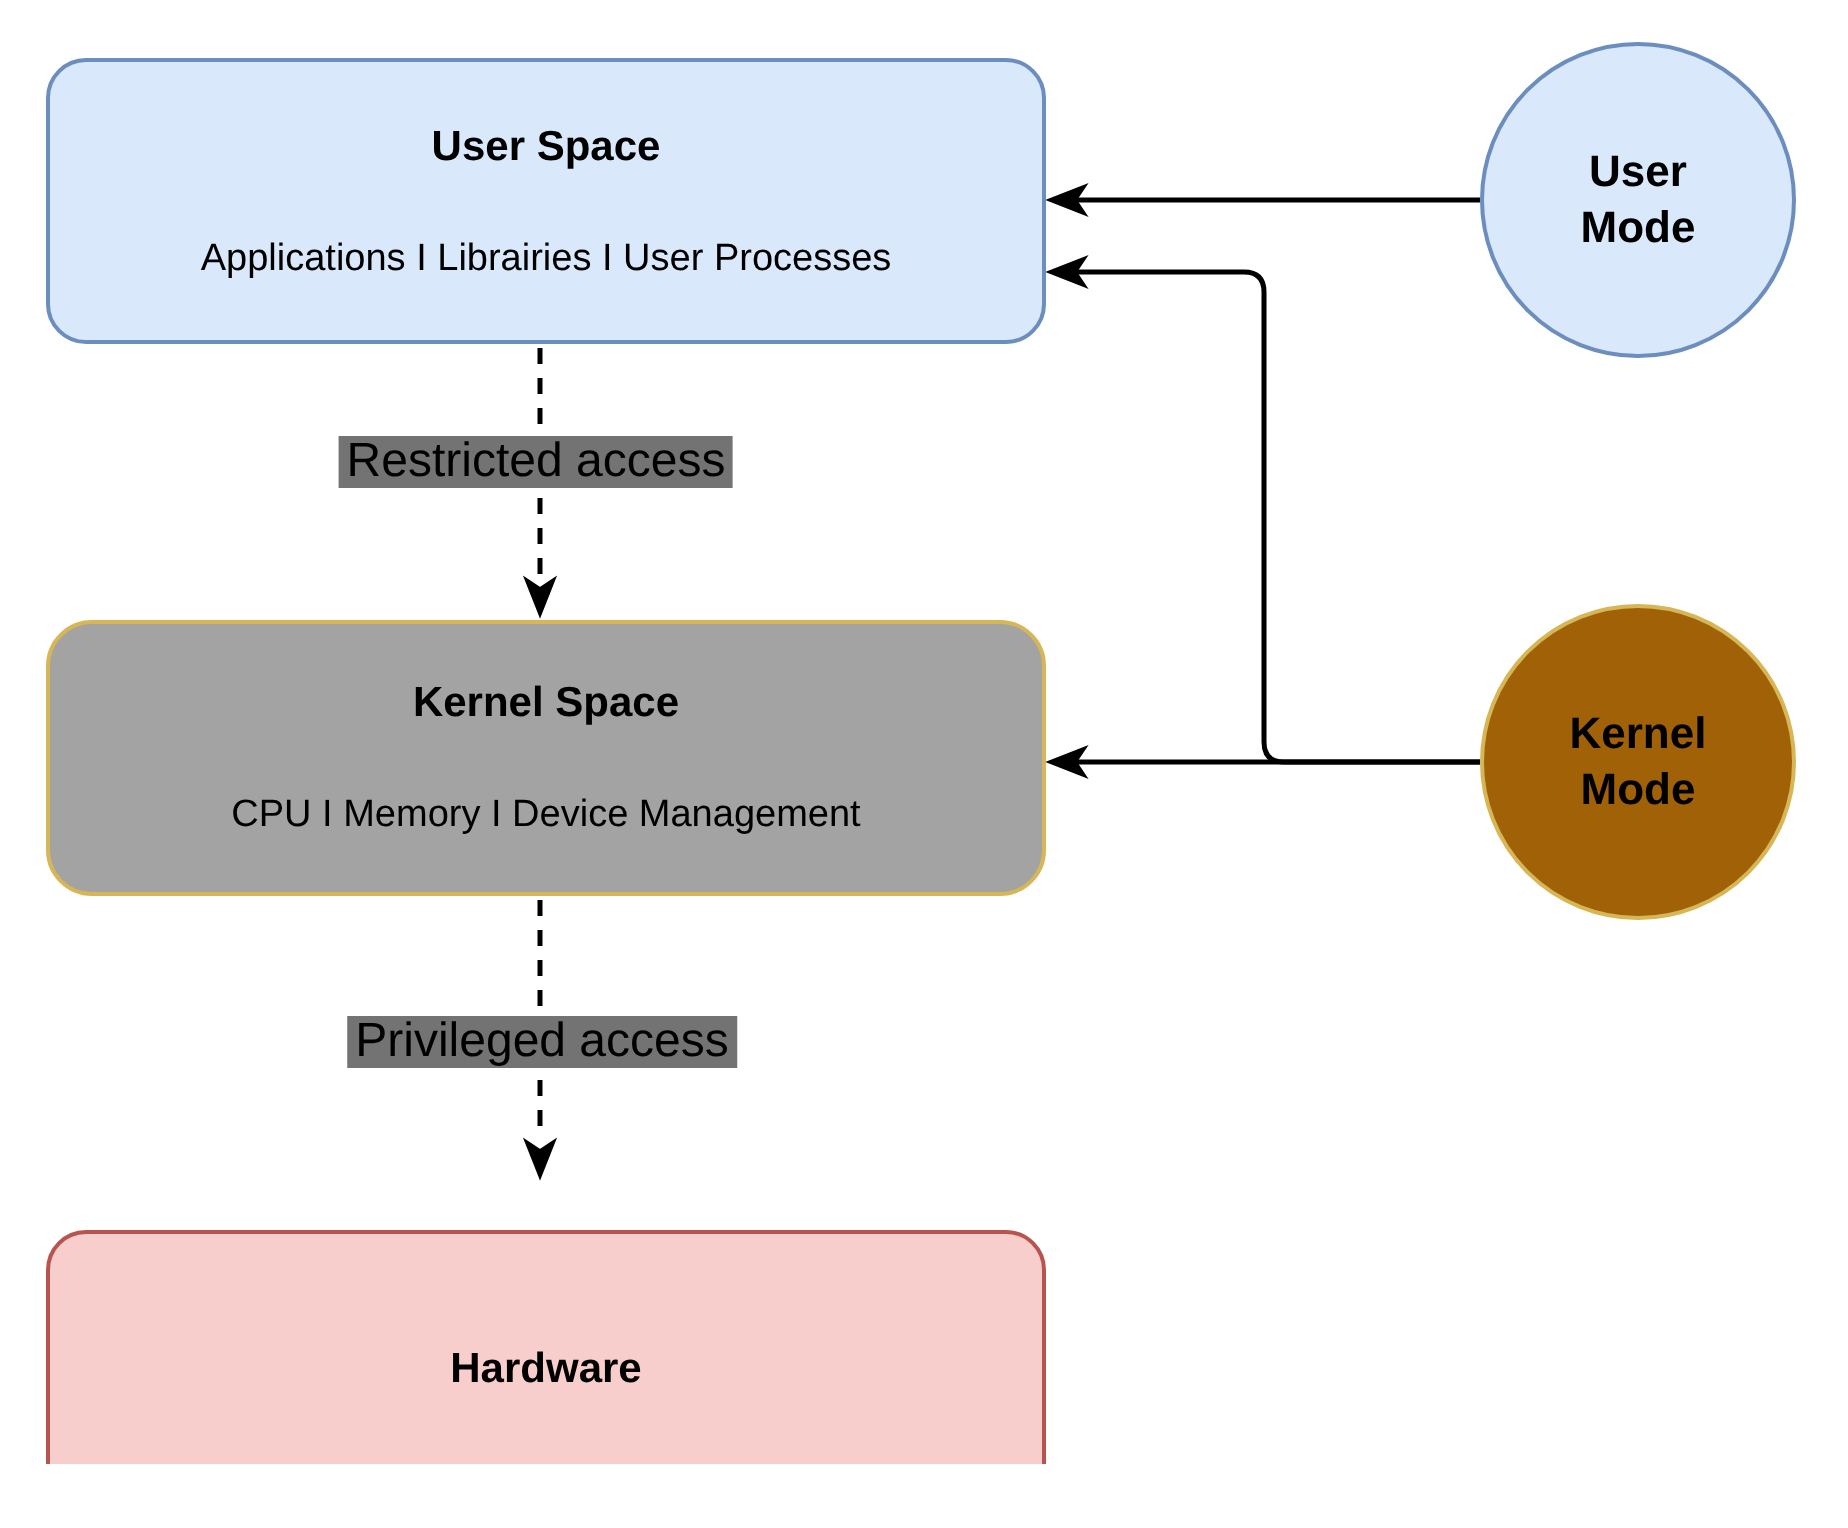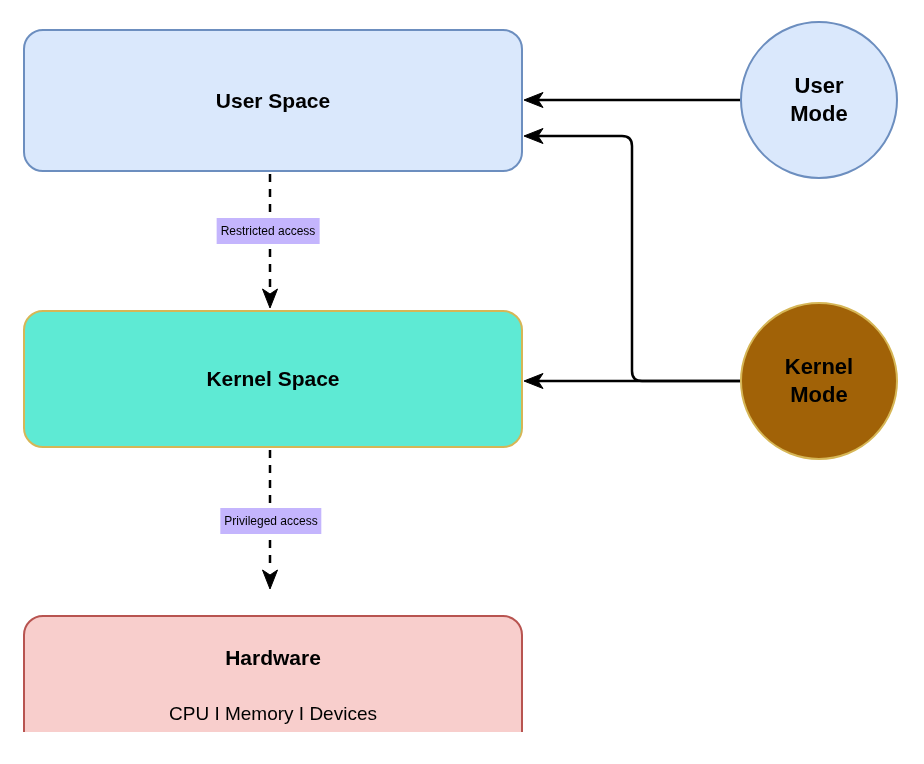--- a/index.html
+++ b/index.html
@@ -62,22 +62,22 @@
   }
   .mode-line {
     font-size: 22px;
     font-weight: bold;
     line-height: 28px;
     white-space: nowrap;
   }
   .edge-label {
     position: absolute;
     transform: translate(-50%, -50%);
-    background: #c4b5fd;
-    font-size: 12px;
+    background: #737373;
+    font-size: 24px;
     line-height: 24px;
     padding: 1px 4px;
     white-space: nowrap;
   }
 </style>
 </head>
 <body style="background: rgb(255, 255, 255);">
 
 <div class="canvas">
 
@@ -104,29 +104,30 @@
     </g>
 
     <g class="arrow-stroke">
       <line x1="270" y1="450" x2="270" y2="570" stroke="#000000" stroke-width="2.5" stroke-dasharray="8 7"></line>
       <polygon points="270,589 262.5,570 270,575 277.5,570" fill="#000000" stroke="#000000" stroke-width="1"></polygon>
     </g>
   </svg>
 
   <div class="box" style="top: 29px; height: 139px; background: rgb(218, 232, 252); border-color: rgb(108, 142, 191);">
     <div class="box-title">User Space</div>
+    <div class="box-sub">Applications I Librairies I User Processes</div>
   </div>
 
-  <div class="box" style="top: 310px; height: 134px; background: #5eead4; border-color: rgb(214, 182, 86);">
+  <div class="box" style="top: 310px; height: 134px; background: #a3a3a3; border-color: rgb(214, 182, 86); border-radius: 23px;">
     <div class="box-title">Kernel Space</div>
+    <div class="box-sub">CPU I Memory I Device Management</div>
   </div>
 
   <div class="box" style="top: 615px; height: 136px; background: rgb(248, 206, 204); border-color: rgb(184, 84, 80);">
     <div class="box-title">Hardware</div>
-    <div class="box-sub">CPU I Memory I Devices</div>
   </div>
 
   <div class="mode-circle" style="top: 21px; background: rgb(218, 232, 252); border-color: rgb(108, 142, 191);">
     <div class="mode-line">User</div>
     <div class="mode-line">Mode</div>
   </div>
 
   <div class="mode-circle" style="top: 302px; background: #a16207; border-color: rgb(214, 182, 86);">
     <div class="mode-line">Kernel</div>
     <div class="mode-line">Mode</div>

